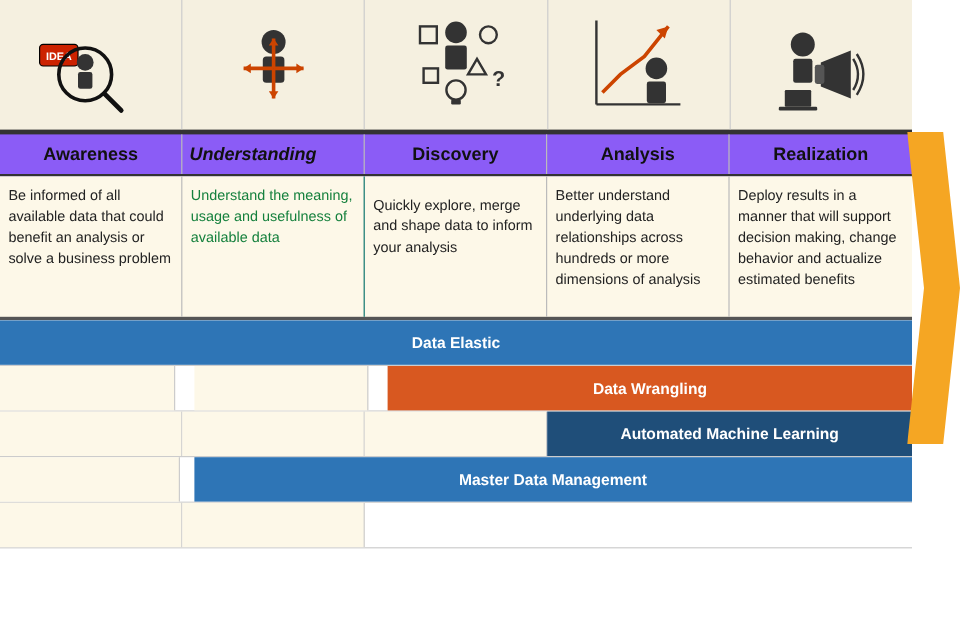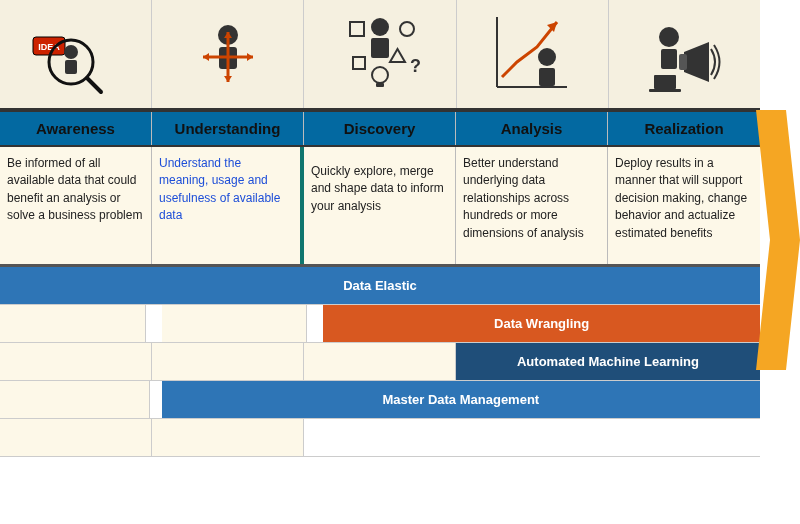--- a/index.html
+++ b/index.html
@@ -147,31 +147,31 @@
         <rect x="15" y="68" width="22" height="14" rx="1" fill="#333"></rect>
         <rect x="10" y="82" width="32" height="3" rx="1" fill="#333"></rect>
       </svg>
     </div>
   </div>
 
   <svg class="right-arrow-svg" width="44" height="260" viewBox="0 0 44 260" style="position:absolute;right:0;top:110px;">
     <polygon points="0,0 30,0 44,130 30,260 0,260 14,130" fill="#f5a623"></polygon>
   </svg>
 
-  <div class="five-col-layout" style="background:#0369a1; border-top:2px solid #333; border-bottom:2px solid #333;">
+  <div class="five-col-layout" style="background:#8b5cf6; border-top:2px solid #333; border-bottom:2px solid #333;">
     <div class="col1" style="padding:8px 6px; font-weight:bold; font-size:15px; color:#111; border-right:1px solid #bbb; text-align:center;">Awareness</div>
-    <div class="col2" style="padding:8px 6px; font-weight:bold; font-size:15px; color:#111; border-right:1px solid #bbb; text-align:center;">Understanding</div>
+    <div class="col2" style="padding:8px 6px; font-weight:bold; font-size:15px; color:#111; border-right:1px solid #bbb; font-style:italic;">Understanding</div>
     <div class="col3" style="padding:8px 6px; font-weight:bold; font-size:15px; color:#111; border-right:1px solid #bbb; text-align:center;">Discovery</div>
     <div class="col4" style="padding:8px 6px; font-weight:bold; font-size:15px; color:#111; border-right:1px solid #bbb; text-align:center;">Analysis</div>
     <div class="col5" style="padding:8px 6px; font-weight:bold; font-size:15px; color:#111; text-align:center;">Realization</div>
   </div>
 
   <div class="five-col-layout" style="background:#fdf8e8; border-bottom:3px solid #555; min-height:120px;">
     <div class="col1" style="padding:8px 7px; font-size:12px; color:#222; border-right:1px solid #bbb; line-height:1.45;">Be informed of all available data that could benefit an analysis or solve a business problem</div>
-    <div class="col2" style="padding:8px 7px; font-size:12px; color:#1d4ed8; border-right:4px solid #0f766e; line-height:1.45;">Understand the meaning, usage and usefulness of available data</div>
+    <div class="col2" style="padding:8px 7px; font-size:12px; color:#15803d; border-right:1px solid #0f766e; line-height:1.45;">Understand the meaning, usage and usefulness of available data</div>
     <div class="col3" style="padding:16px 7px; font-size:12px; color:#222; border-right:1px solid #bbb; line-height:1.45;">Quickly explore, merge and shape data to inform your analysis</div>
     <div class="col4" style="padding:8px 7px; font-size:12px; color:#222; border-right:1px solid #bbb; line-height:1.45;">Better understand underlying data relationships across hundreds or more dimensions of analysis</div>
     <div class="col5" style="padding:8px 7px; font-size:12px; color:#222; line-height:1.45;">Deploy results in a manner that will support decision making, change behavior and actualize estimated benefits</div>
   </div>
 
   <div style="width:760px; background:#fff;">
 
     <div class="grid-row-flex" style="height:38px; border-bottom:1px solid #ccc;">
       <div style="width:760px; background:#2e75b6; display:flex; align-items:center; justify-content:center; font-weight:bold; font-size:13px; color:#fff;">Data Elastic</div>
     </div>

